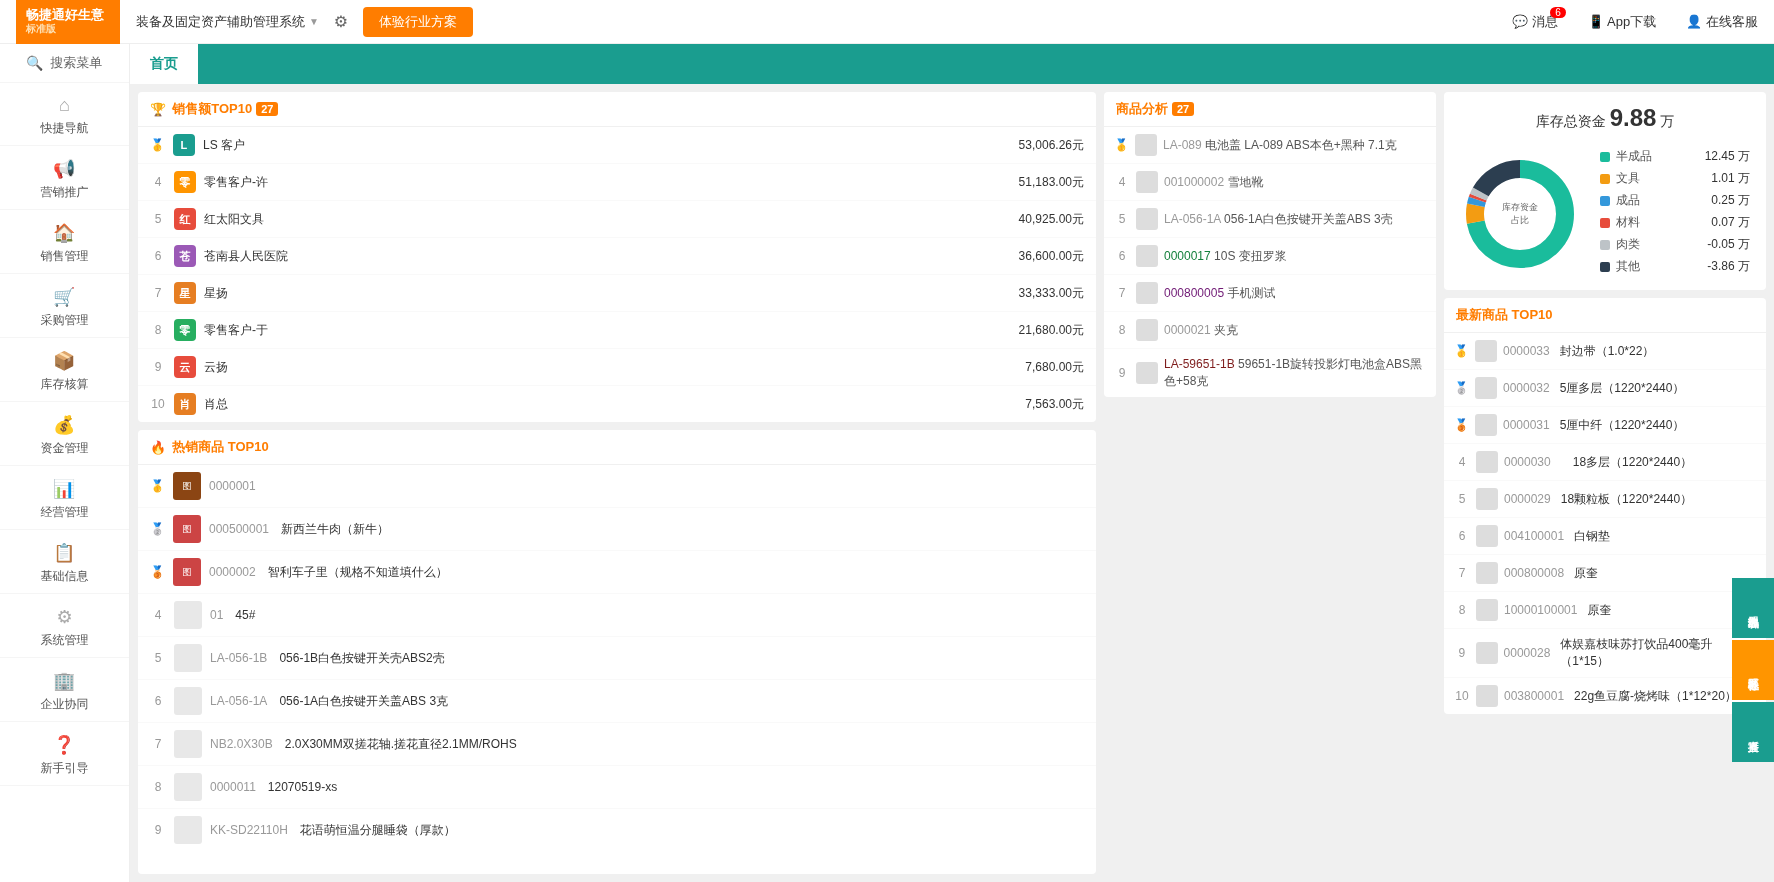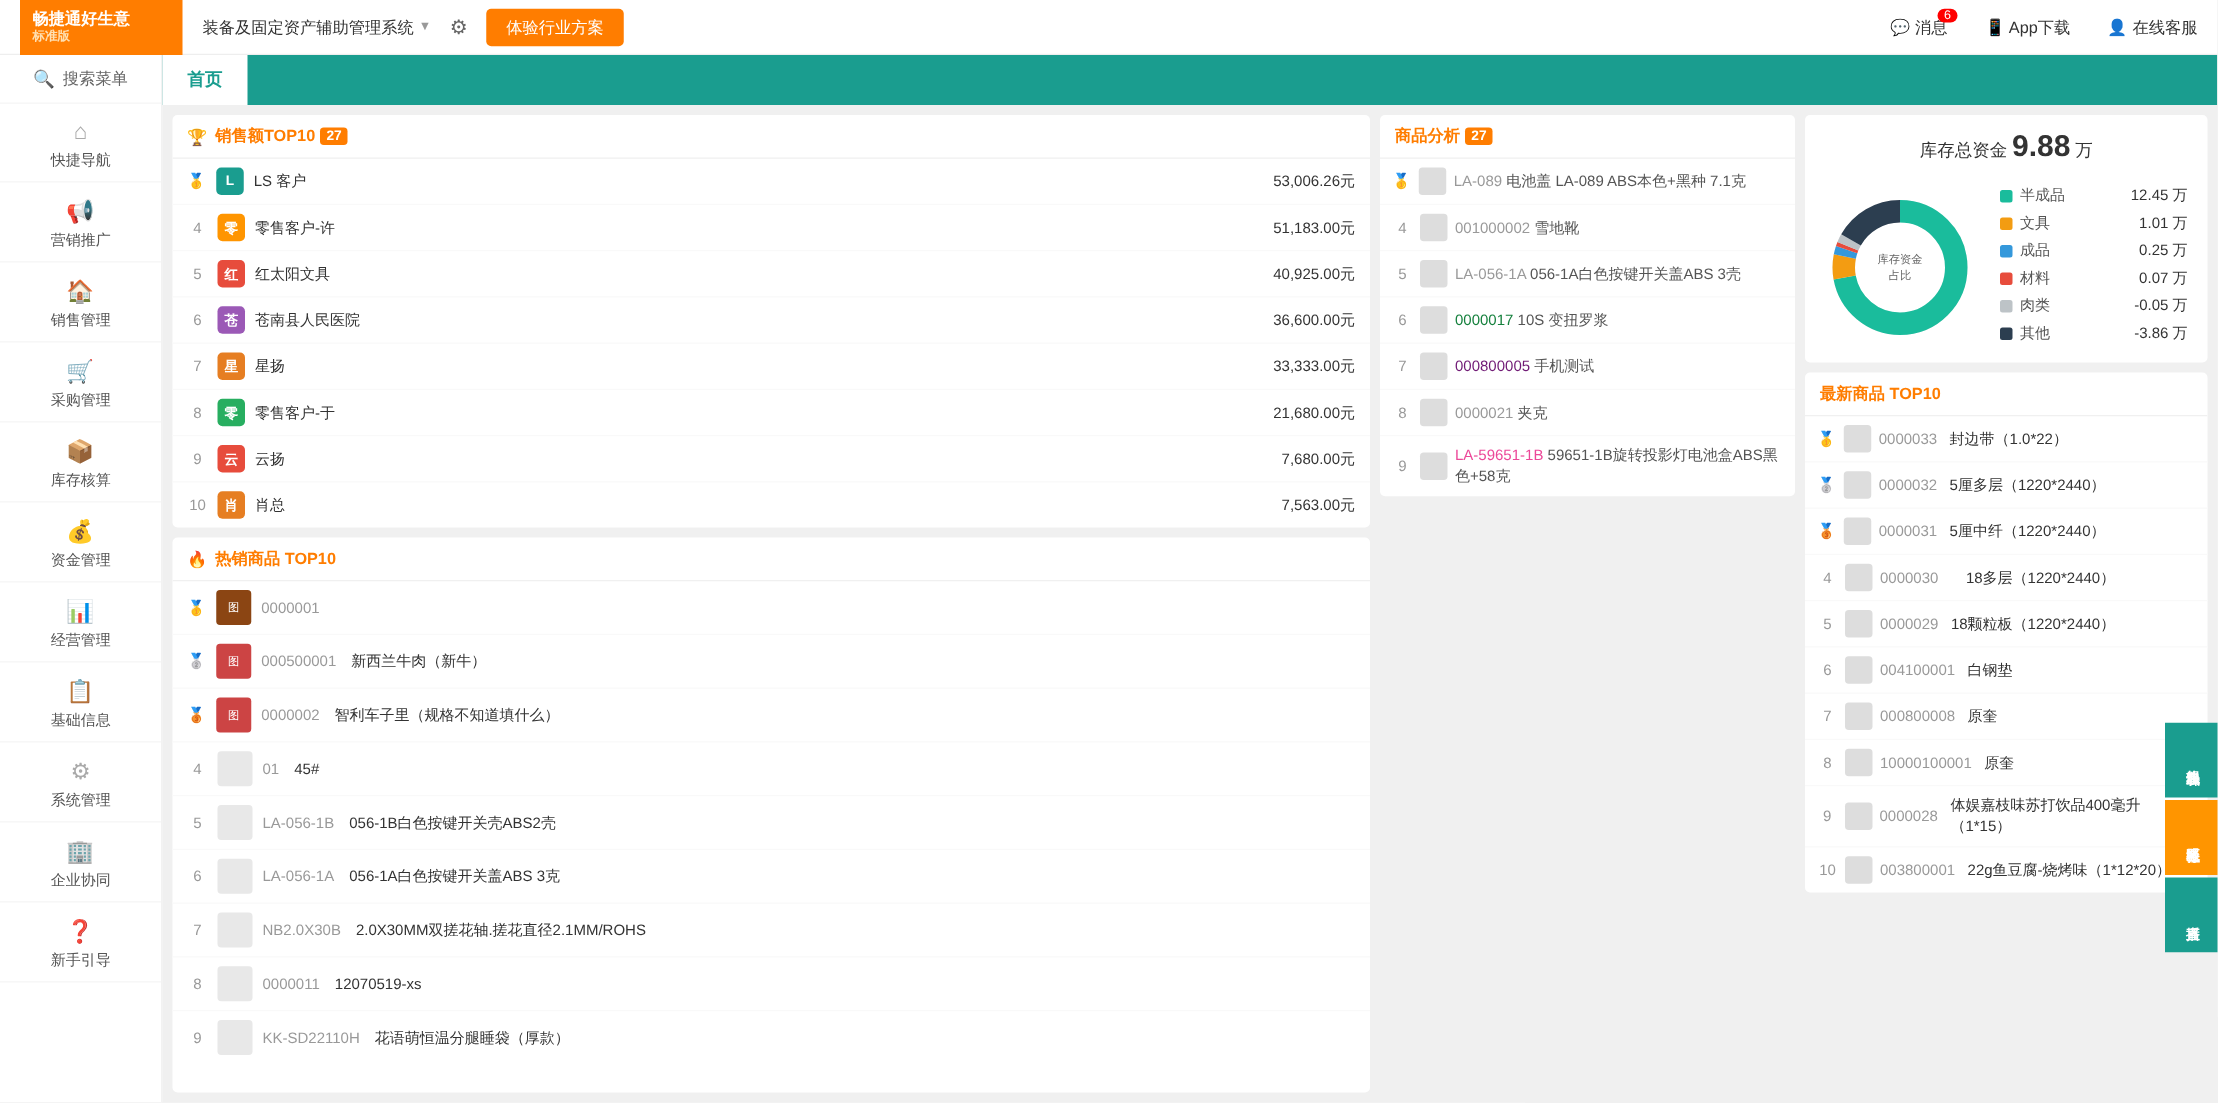--- a/index.html
+++ b/index.html
@@ -9,21 +9,21 @@
     .topbar {
       height: 44px;
       background: #fff;
       display: flex;
       align-items: center;
       padding: 0 16px;
       border-bottom: 1px solid #eee;
       flex-shrink: 0;
     }
     .topbar-logo {
-      width: 130px;
+      width: 104px;
       background: #ff7d00;
       height: 44px;
       display: flex;
       align-items: center;
       padding: 0 10px;
       color: #fff;
       font-size: 13px;
       font-weight: bold;
       flex-shrink: 0;
     }
@@ -586,21 +586,21 @@
             <div class="small-thumb"></div>
             <div class="mid-product-info">
               <span style="color:#999">0000021 </span>
               <span>夹克</span>
             </div>
           </div>
           <div class="mid-product-row">
             <span style="width:16px;text-align:center;color:#999;font-size:12px">9</span>
             <div class="small-thumb"></div>
             <div class="mid-product-info">
-              <span style="color:#ec4899">LA-59651-1B </span>
+              <span style="color:#7f1d1d">LA-59651-1B </span>
               <span>59651-1B旋转投影灯电池盒ABS黑色+58克</span>
             </div>
           </div>
         </div>
       </div>
 
       <div class="right-section">
 
         <div class="card inventory-card">
           <div class="inventory-total">

